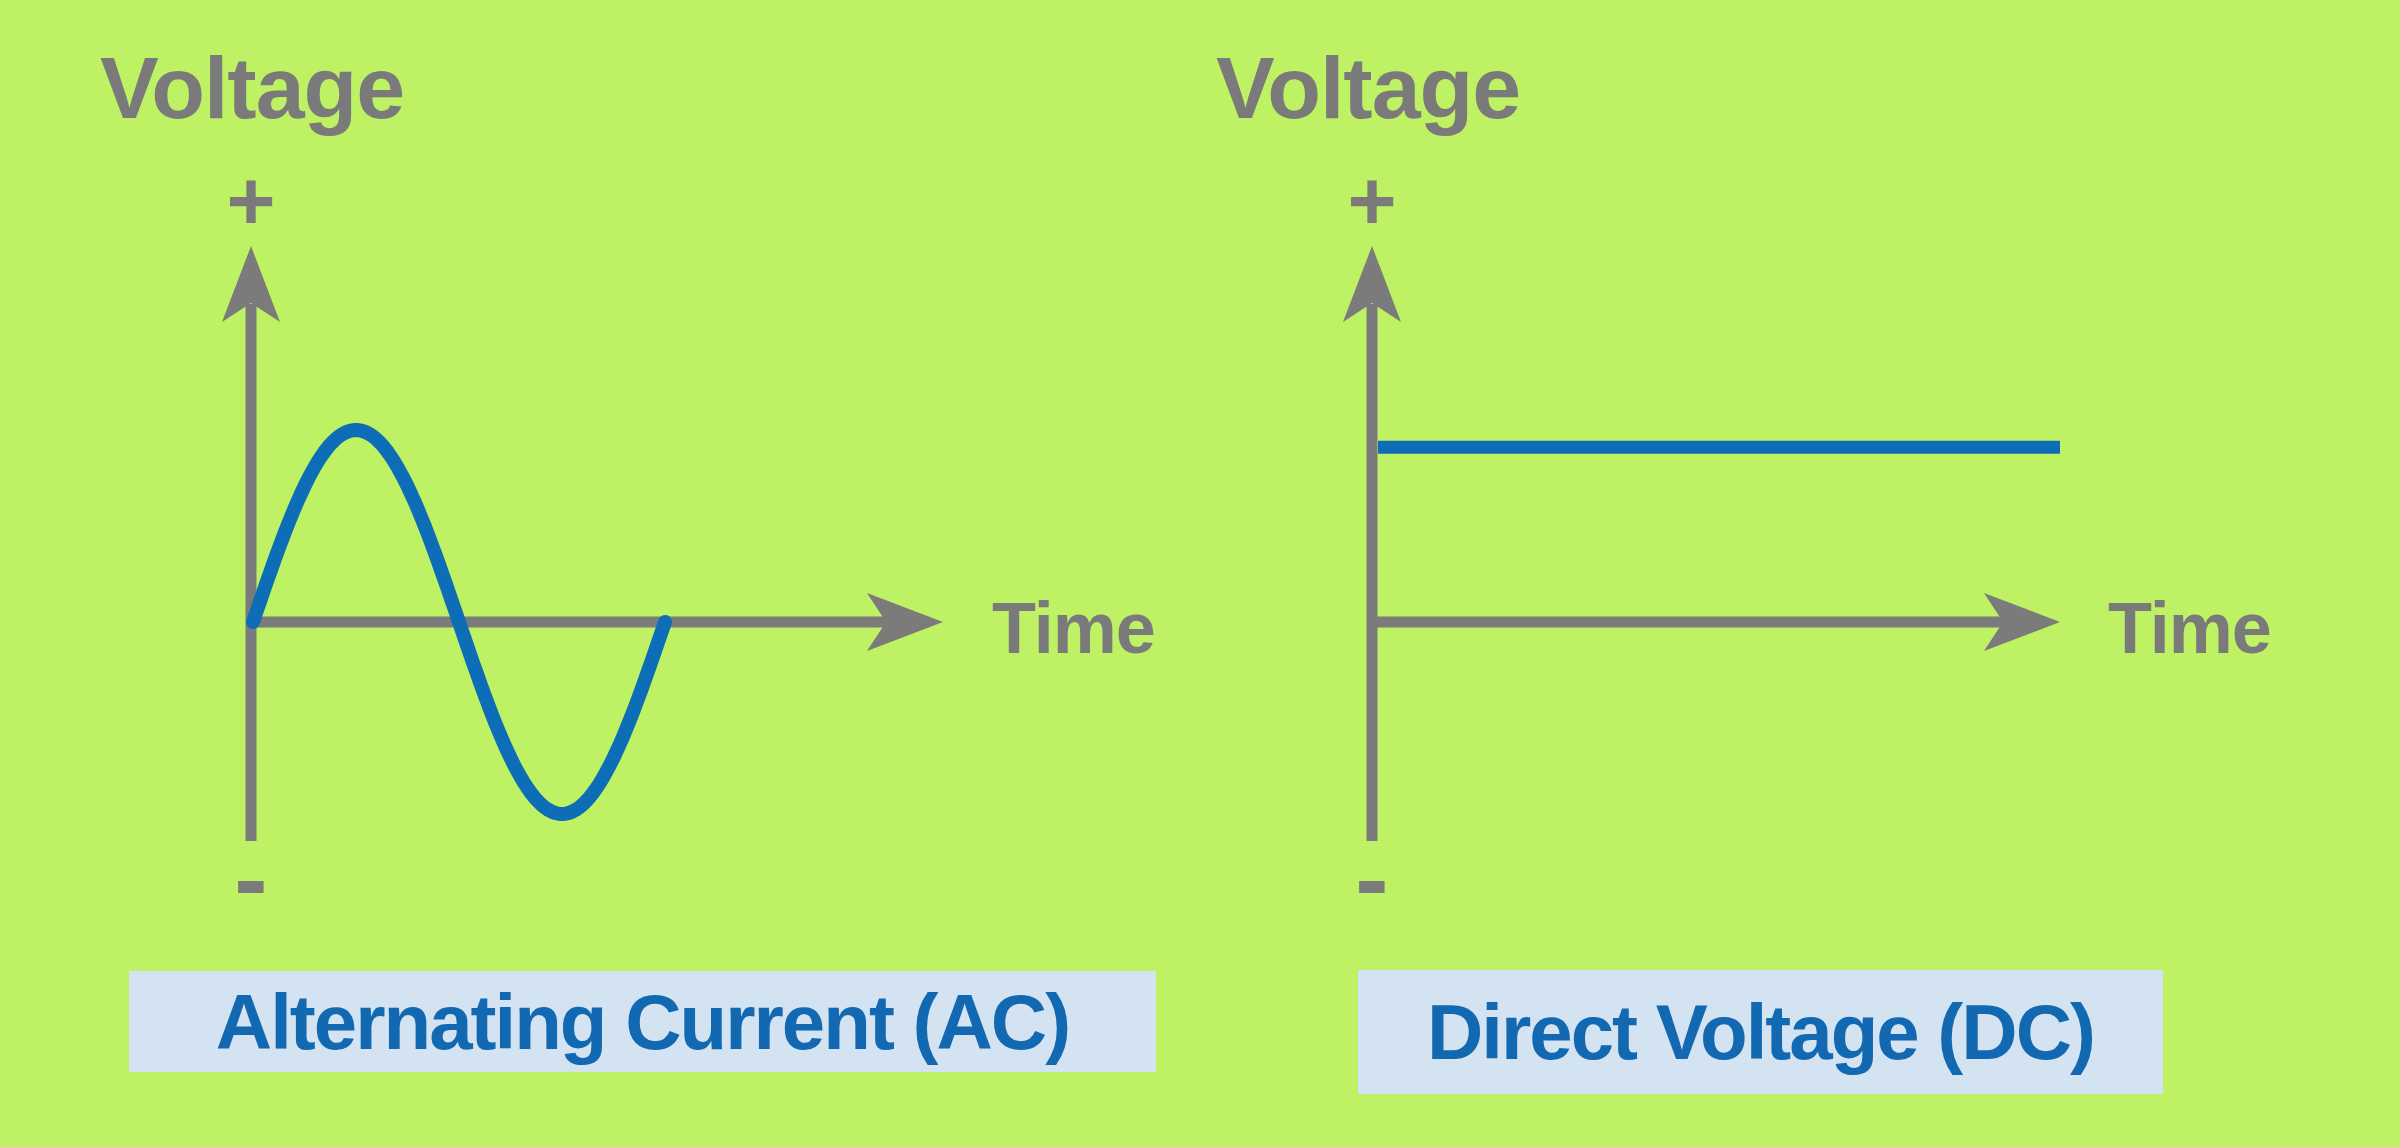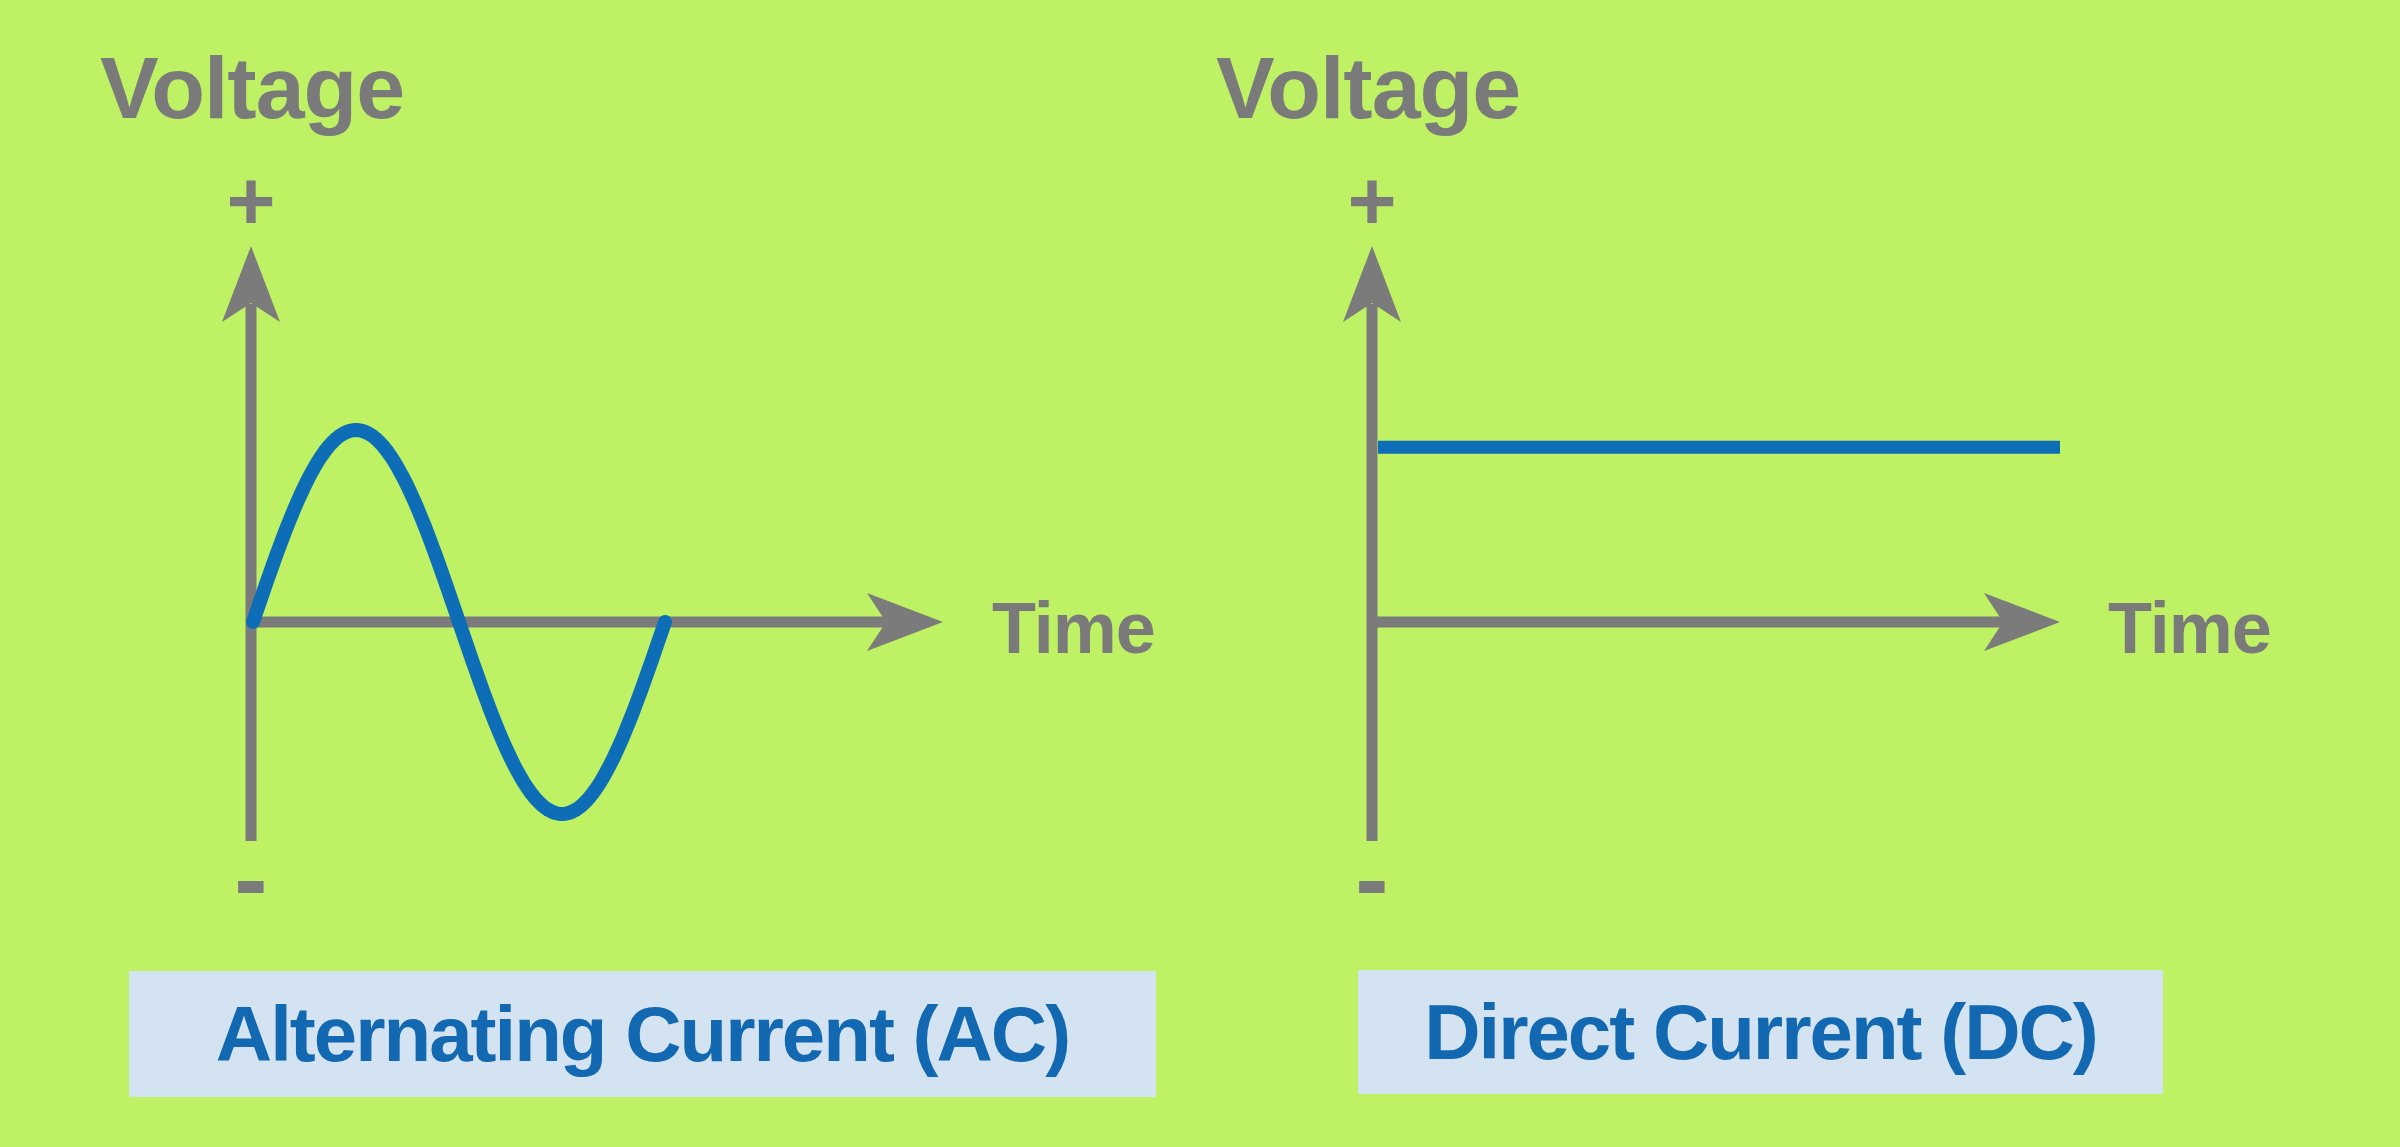--- a/index.html
+++ b/index.html
@@ -44,25 +44,25 @@
       <path d="M 1372 246 L 1343 322 L 1372 303 L 1401 322 Z" fill="#7b7b7b"></path>
       <line x1="1367" y1="622" x2="2004" y2="622" stroke="#7b7b7b" stroke-width="11"></line>
       <path d="M 2060 622 L 1984 593 L 2003 622 L 1984 651 Z" fill="#7b7b7b"></path>
       <line x1="1378" y1="447.28" x2="2060" y2="447.28" stroke="#0d6eb7" stroke-width="13"></line>
     </svg>
 
   <div class="abs axis-text voltage-label" style="left:100px;top:44px;">Voltage</div>
   <div class="abs sign plus-sign" style="left:251px;top:201px;">+</div>
   <div class="abs axis-text time-label" style="left:992px;top:628px;">Time</div>
   <div class="abs sign minus-sign" style="left:251px;top:878px;">-</div>
-  <div class="abs caption-box" style="left:129px;top:971px;width:1027px;height:126px;">
+  <div class="abs caption-box" style="left:129px;top:971px;width:1027px;height:101px;">
     <span class="caption-text">Alternating Current (AC)</span>
   </div>
 
   <div class="abs axis-text voltage-label" style="left:1216px;top:44px;">Voltage</div>
   <div class="abs sign plus-sign" style="left:1372px;top:201px;">+</div>
   <div class="abs axis-text time-label" style="left:2108px;top:628px;">Time</div>
   <div class="abs sign minus-sign" style="left:1372px;top:878px;">-</div>
   <div class="abs caption-box" style="left:1358px;top:970px;width:805px;height:124px;">
-    <span class="caption-text">Direct Current (DC)</span>
+    <span class="caption-text">Direct Voltage (DC)</span>
   </div>
 
 </div>
 
 </body></html>

